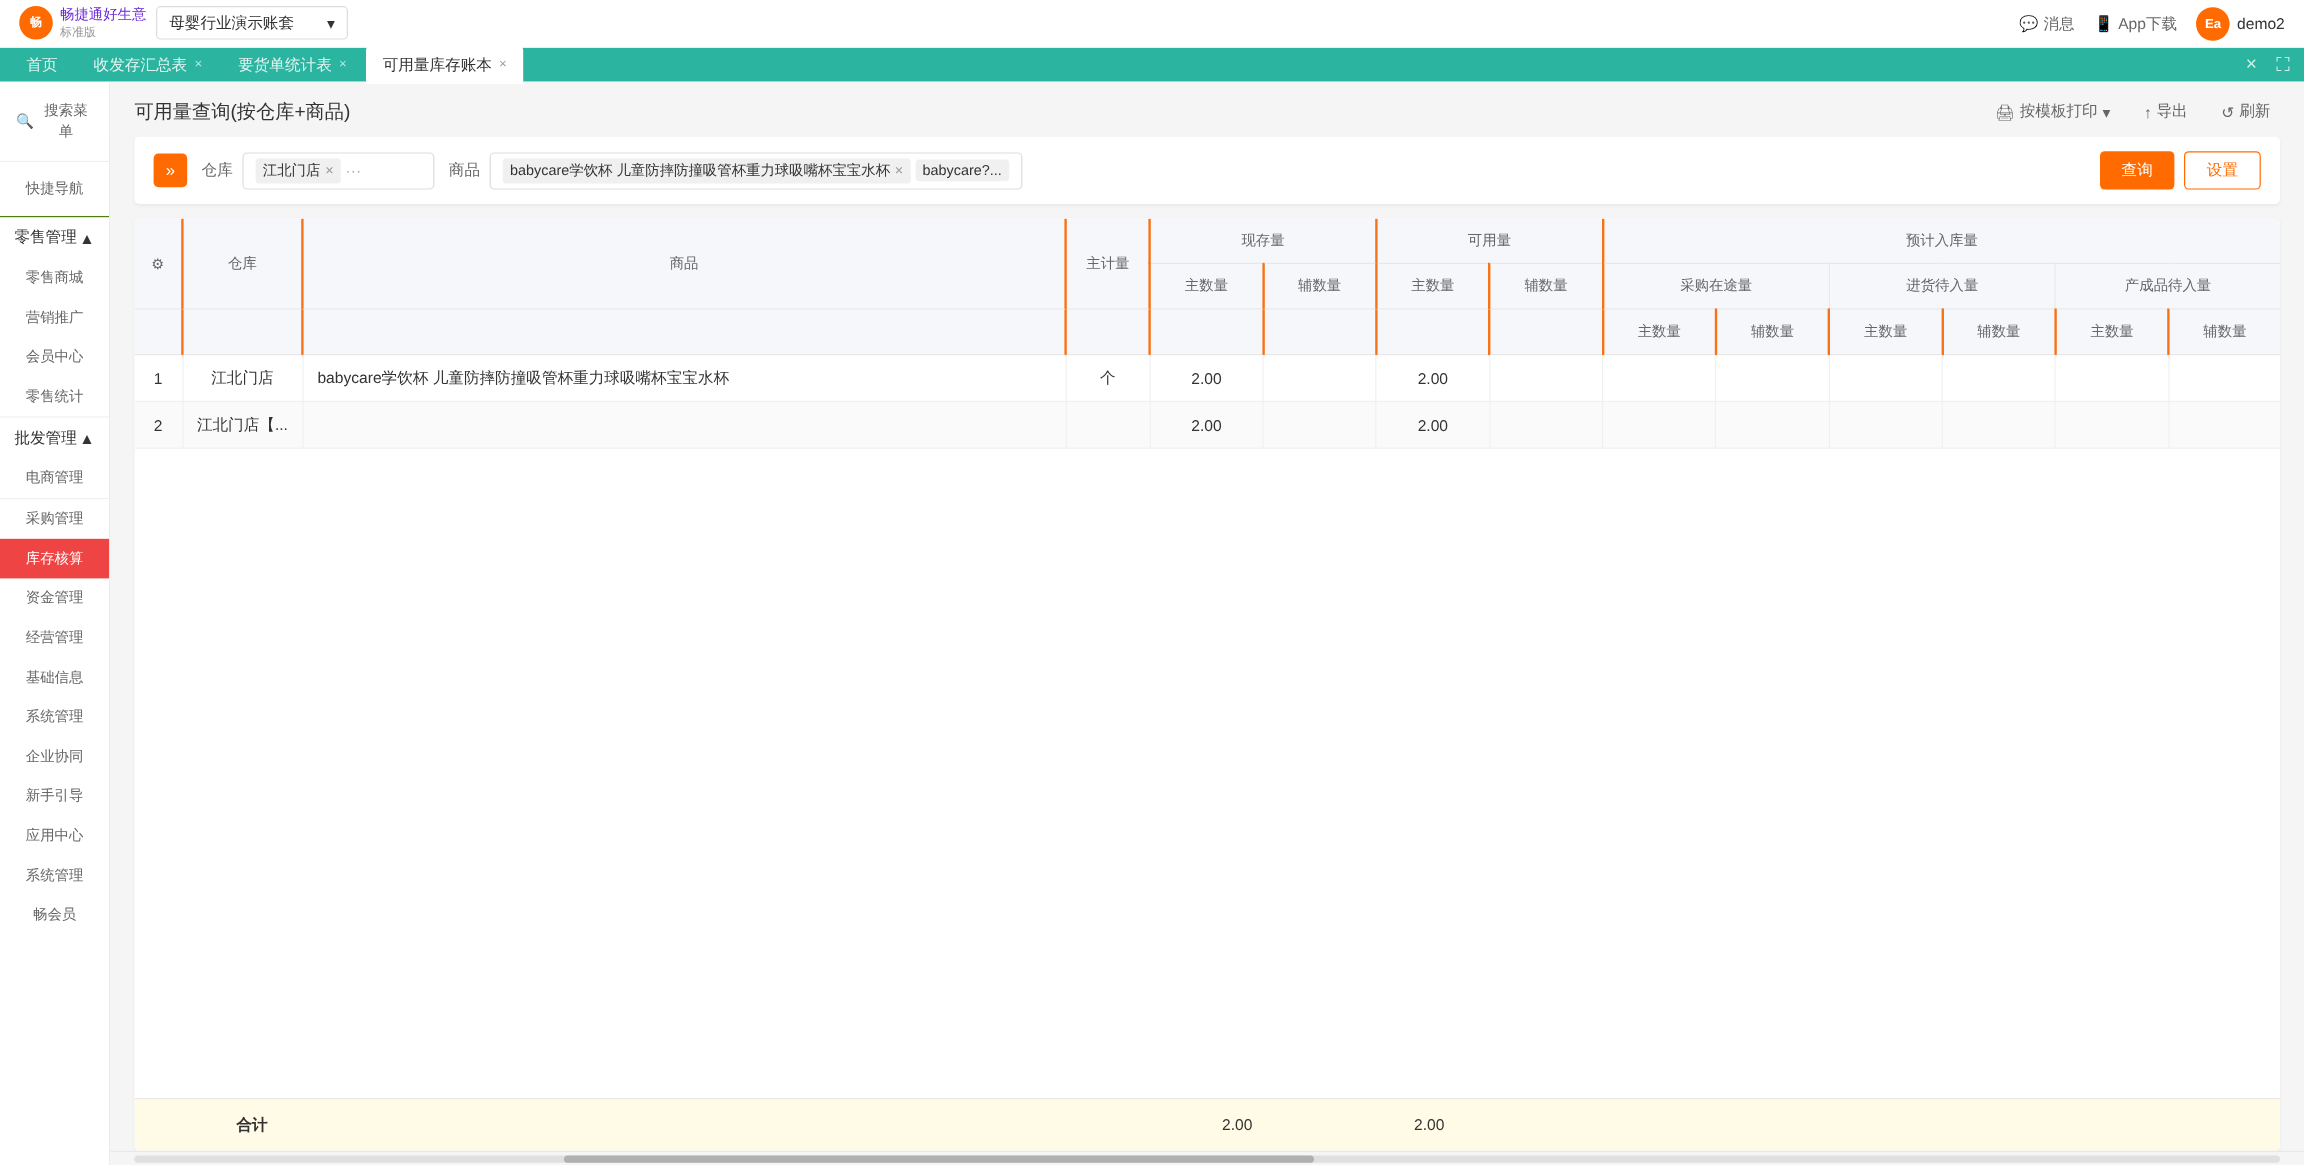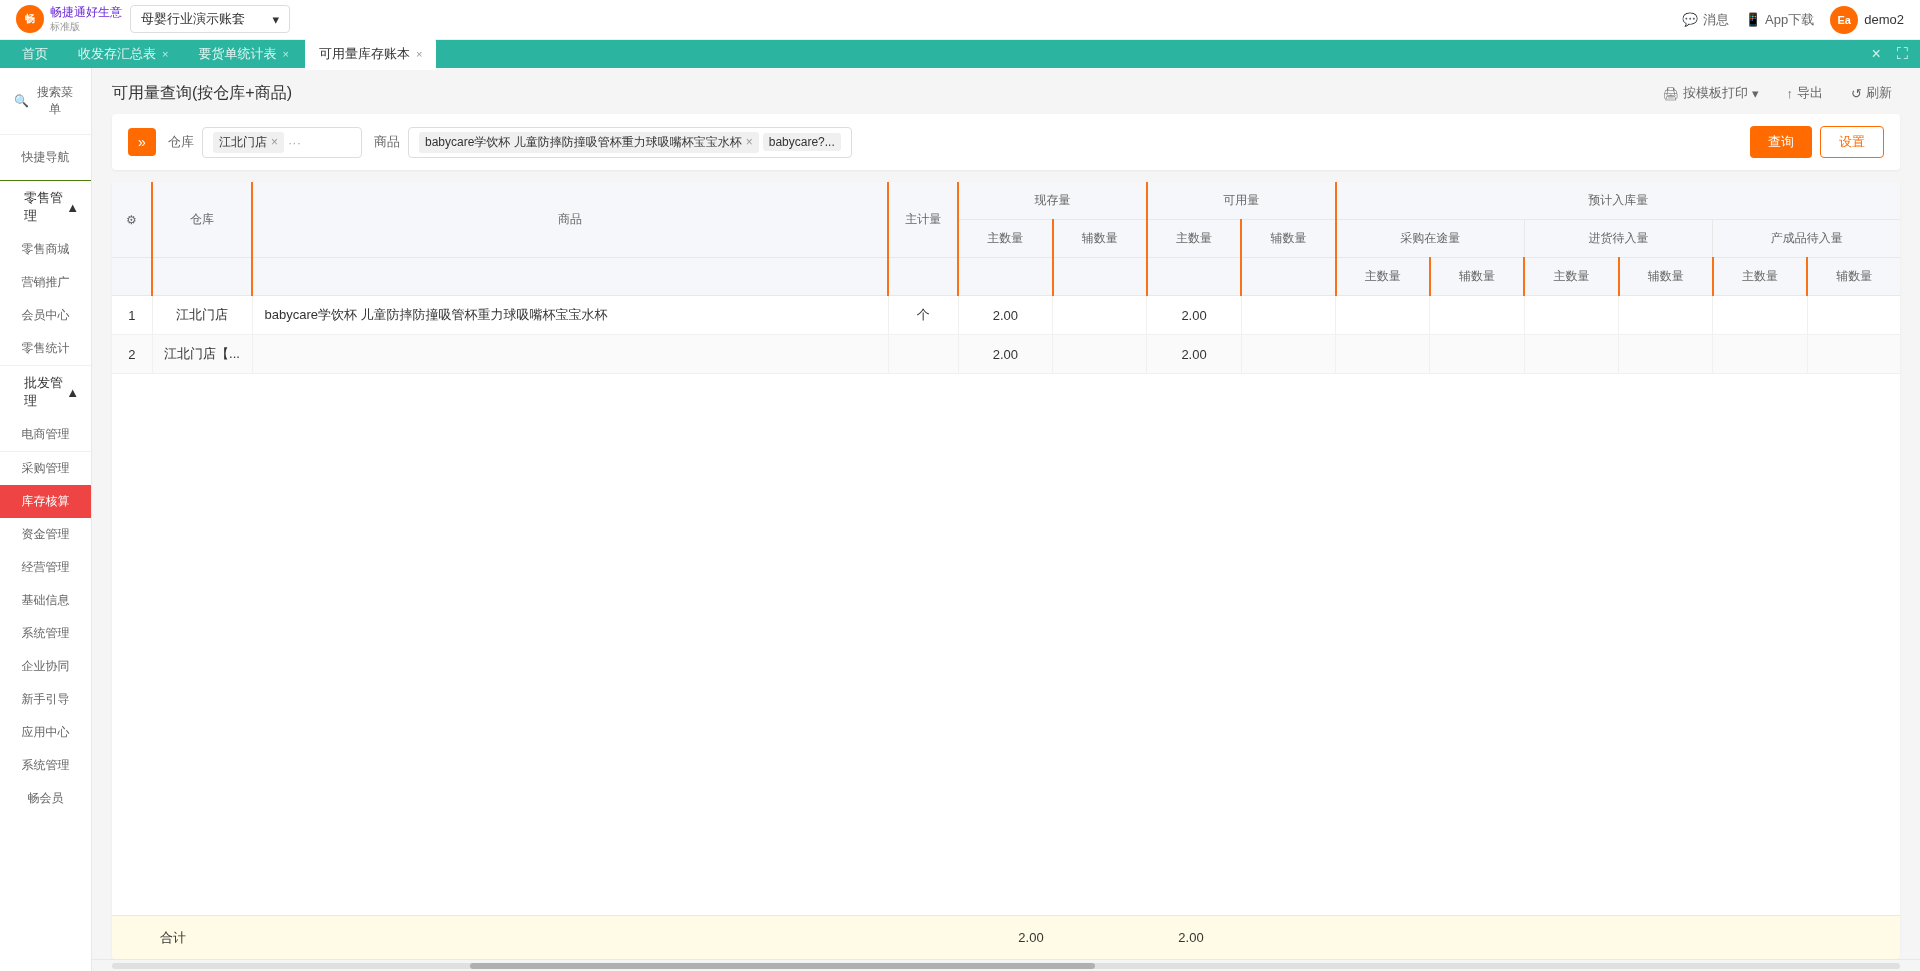--- a/index.html
+++ b/index.html
@@ -188,21 +188,20 @@
     }
     .sidebar-section-header {
       padding: 8px 12px;
       font-size: 13px;
       color: #333;
       cursor: pointer;
       display: flex;
       align-items: center;
       justify-content: space-between;
       font-weight: 500;
-      margin-left: 12px;
     }
     .sidebar-item {
       padding: 8px 12px;
       font-size: 12px;
       color: #666;
       cursor: pointer;
       text-align: center;
     }
     .sidebar-item.active {
       background: #ef4444;
@@ -655,21 +654,21 @@
               <td></td>
             </tr>
           </tbody>
         </table>
       </div>
 
       <div class="table-footer">
         <div style="display:flex;align-items:center;width:100%;">
 
           <div style="width:40px;"></div>
-          <div style="width:100px;text-align:left;font-size:13px;font-weight:400;">合计</div>
+          <div style="width:100px;text-align:center;font-size:13px;font-weight:700;">合计</div>
           <div style="flex:1;"></div>
 
           <div style="width:70px;"></div>
 
           <div style="width:80px;text-align:center;font-size:13px;font-weight:500;">2.00</div>
 
           <div style="width:80px;"></div>
 
           <div style="width:80px;text-align:center;font-size:13px;font-weight:500;">2.00</div>
 

